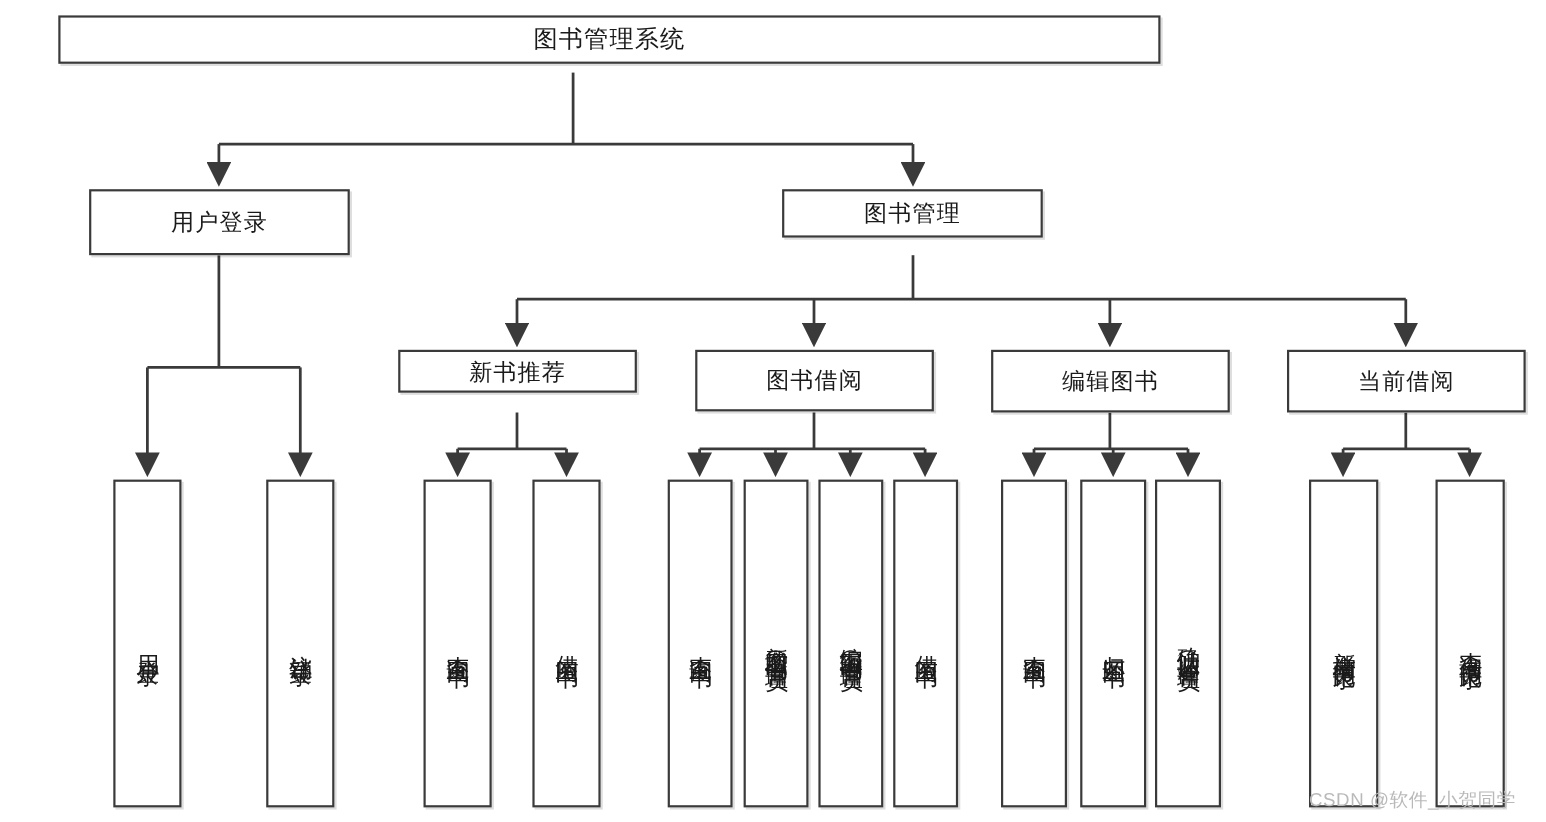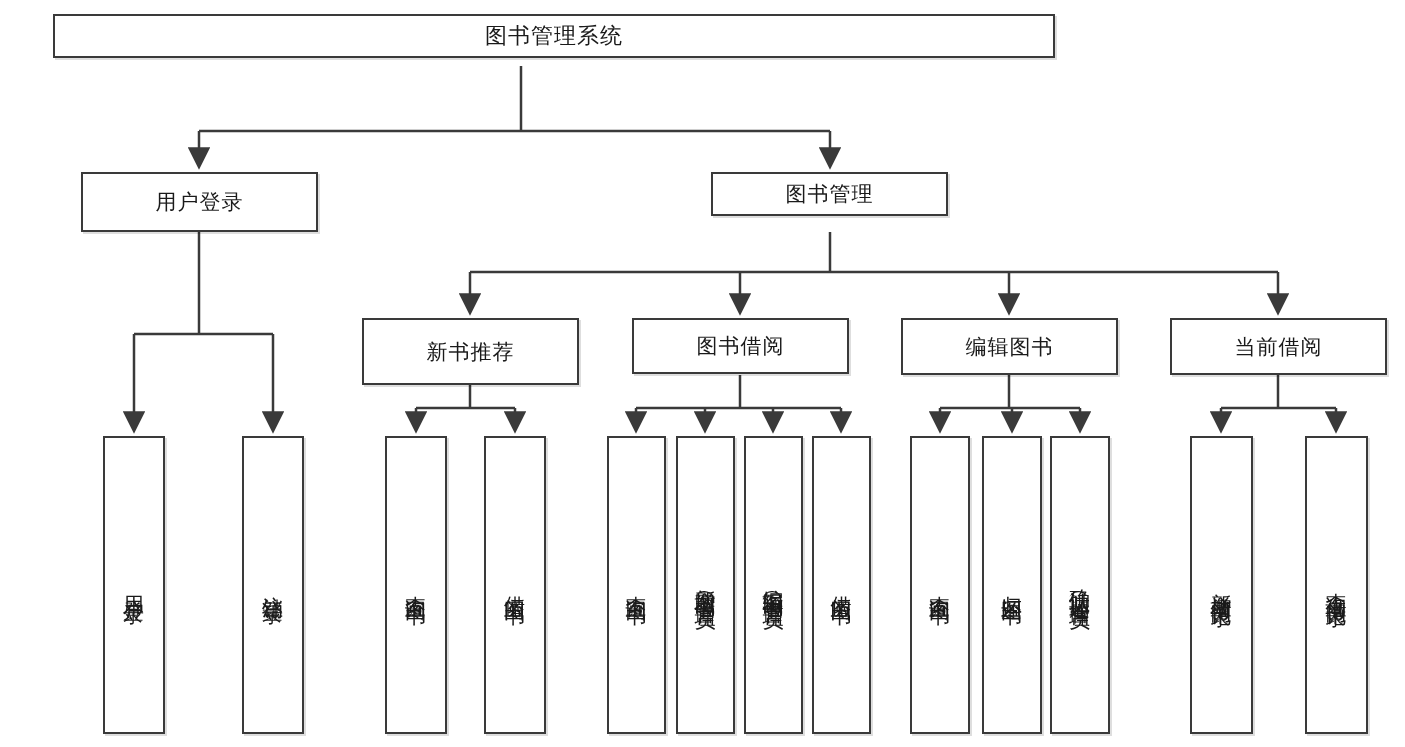--- a/index.html
+++ b/index.html
@@ -123,21 +123,21 @@
     <span>图书管理系统</span>
   </div>
 
   <div class="node horiz" style="left:81px; top:172px; width:237px; height:60px;">
     <span>用户登录</span>
   </div>
   <div class="node horiz" style="left:711px; top:172px; width:237px; height:44px;">
     <span>图书管理</span>
   </div>
 
-  <div class="node horiz" style="left:362px; top:318px; width:217px; height:67px;align-items:center;">
+  <div class="node horiz" style="left:362px; top:318px; width:217px; height:39px;align-items:center;">
     <span>新书推荐</span>
   </div>
   <div class="node horiz" style="left:632px; top:318px; width:217px; height:56px;">
     <span>图书借阅</span>
   </div>
   <div class="node horiz" style="left:901px; top:318px; width:217px; height:57px;">
     <span>编辑图书</span>
   </div>
   <div class="node horiz" style="left:1170px; top:318px; width:217px; height:57px;">
     <span>当前借阅</span>
@@ -180,14 +180,15 @@
     <span class="vtext">确认归还（管理员）</span>
   </div>
 
   <div class="node vert" style="left:1190px; top:436px; width:63px; height:298px;">
     <span class="vtext">新增借阅记录</span>
   </div>
   <div class="node vert" style="left:1305px; top:436px; width:63px; height:298px;">
     <span class="vtext">查询借阅记录</span>
   </div>
 
+  <div class="watermark" style="left:1190px; top:716px;">CSDN @软件_小贺同学</div>
 
 </div>
 
 </body></html>

